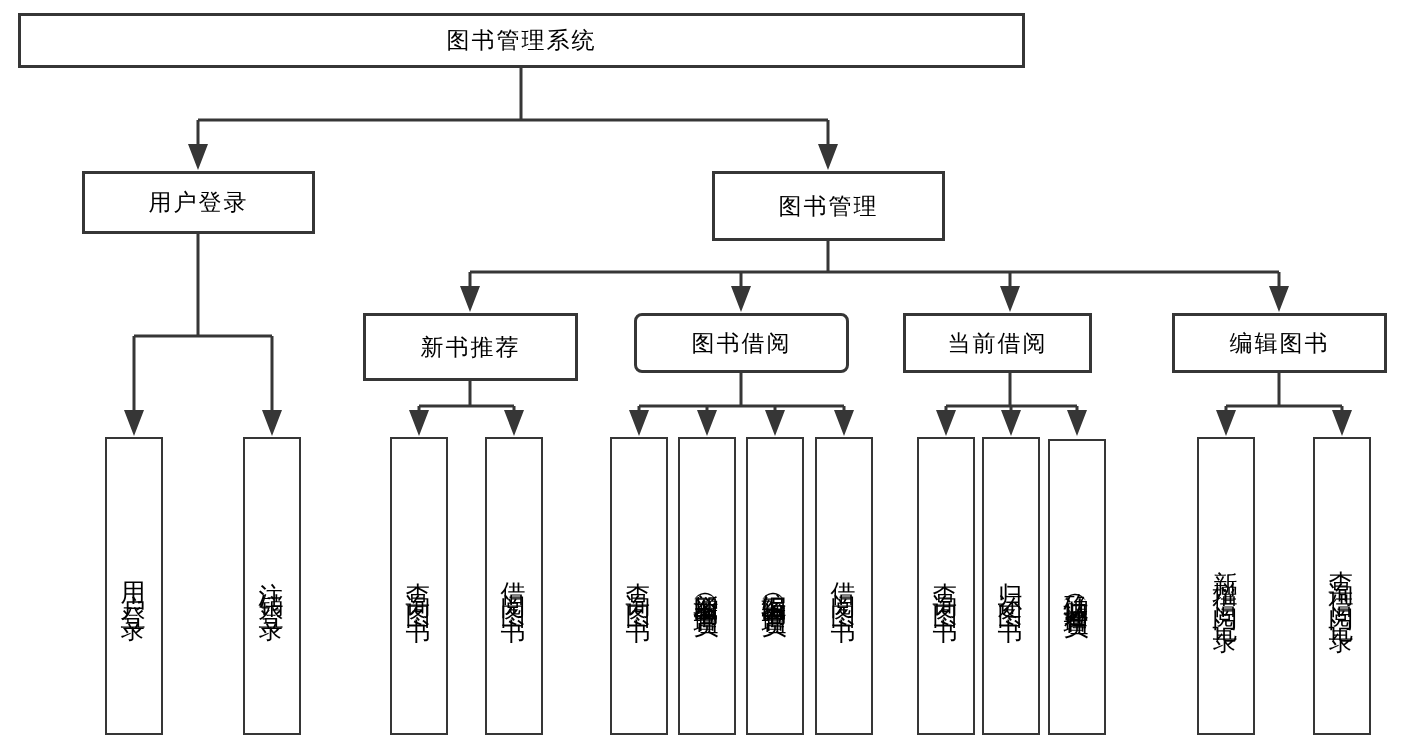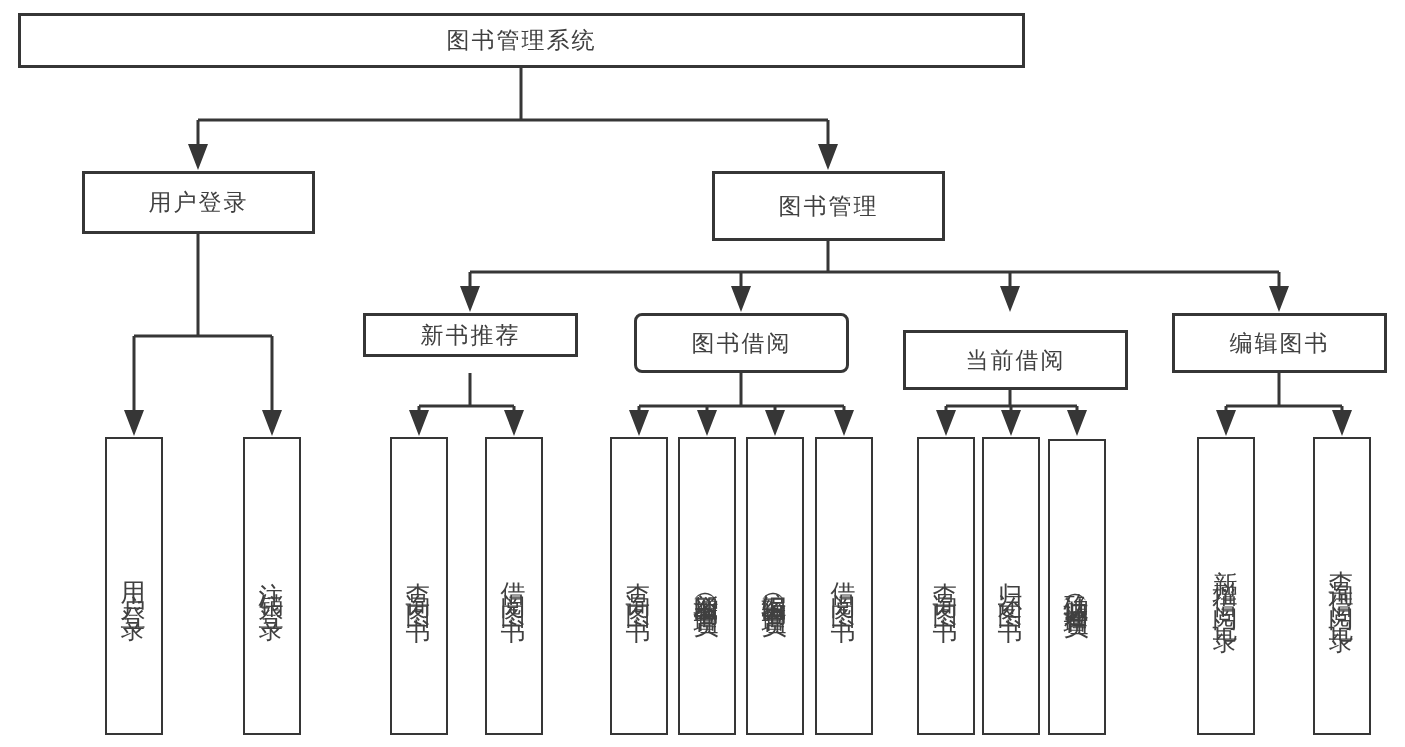--- a/index.html
+++ b/index.html
@@ -11,21 +11,21 @@
     overflow:hidden;
   }
   .connectors { position:absolute; left:0; top:0; z-index:1; }
   .connectors .stems { fill:none; stroke:#363636; stroke-width:3; }
   .connectors .heads { fill:#363636; stroke:none; }
   .box {
     position:absolute; z-index:2;
     box-sizing:border-box;
     background:#ffffff;
     border:3px solid #363636;
-    color:#404040;
+    color:#000000;
     display:flex; align-items:center; justify-content:center;
     font-size:23px; letter-spacing:2px;
     white-space:nowrap;
   }
   .leaf {
     border-width:2.5px;
     writing-mode:vertical-rl;
     text-orientation:mixed;
     font-size:25px;
     letter-spacing:12px;
@@ -64,23 +64,23 @@
       M629 410 h20 L639 436 z  M697 410 h20 L707 436 z  M765 410 h20 L775 436 z  M834 410 h20 L844 436 z
       M936 410 h20 L946 436 z  M1001 410 h20 L1011 436 z M1067 410 h20 L1077 436 z
       M1216 410 h20 L1226 436 z M1332 410 h20 L1342 436 z"></path>
   </svg>
 
   <div class="box" style="left:18px;top:13px;width:1007px;height:55px;">图书管理系统</div>
 
   <div class="box" style="left:82px;top:171px;width:233px;height:63px;">用户登录</div>
   <div class="box" style="left:712px;top:171px;width:233px;height:70px;">图书管理</div>
 
-  <div class="box" style="left:363px;top:313px;width:215px;height:44px;">新书推荐</div>
+  <div class="box" style="left:363px;top:313px;width:215px;height:68px;">新书推荐</div>
   <div class="box" style="left:634px;top:313px;width:215px;height:60px;border-radius:8px;">图书借阅</div>
-  <div class="box" style="left:903px;top:330px;width:225px;height:60px;">当前借阅</div>
+  <div class="box" style="left:903px;top:313px;width:189px;height:60px;">当前借阅</div>
   <div class="box" style="left:1172px;top:313px;width:215px;height:60px;">编辑图书</div>
 
   <div class="box leaf" style="left:105px;top:437px;width:58px;height:298px;">用户登录</div>
   <div class="box leaf" style="left:243px;top:437px;width:58px;height:298px;">注销登录</div>
 
   <div class="box leaf" style="left:390px;top:437px;width:58px;height:298px;">查询图书</div>
   <div class="box leaf" style="left:485px;top:437px;width:58px;height:298px;">借阅图书</div>
 
   <div class="box leaf" style="left:610px;top:437px;width:58px;height:298px;">查询图书</div>
   <div class="box leaf long" style="left:678px;top:437px;width:58px;height:298px;">新增图书（管理员）</div>

